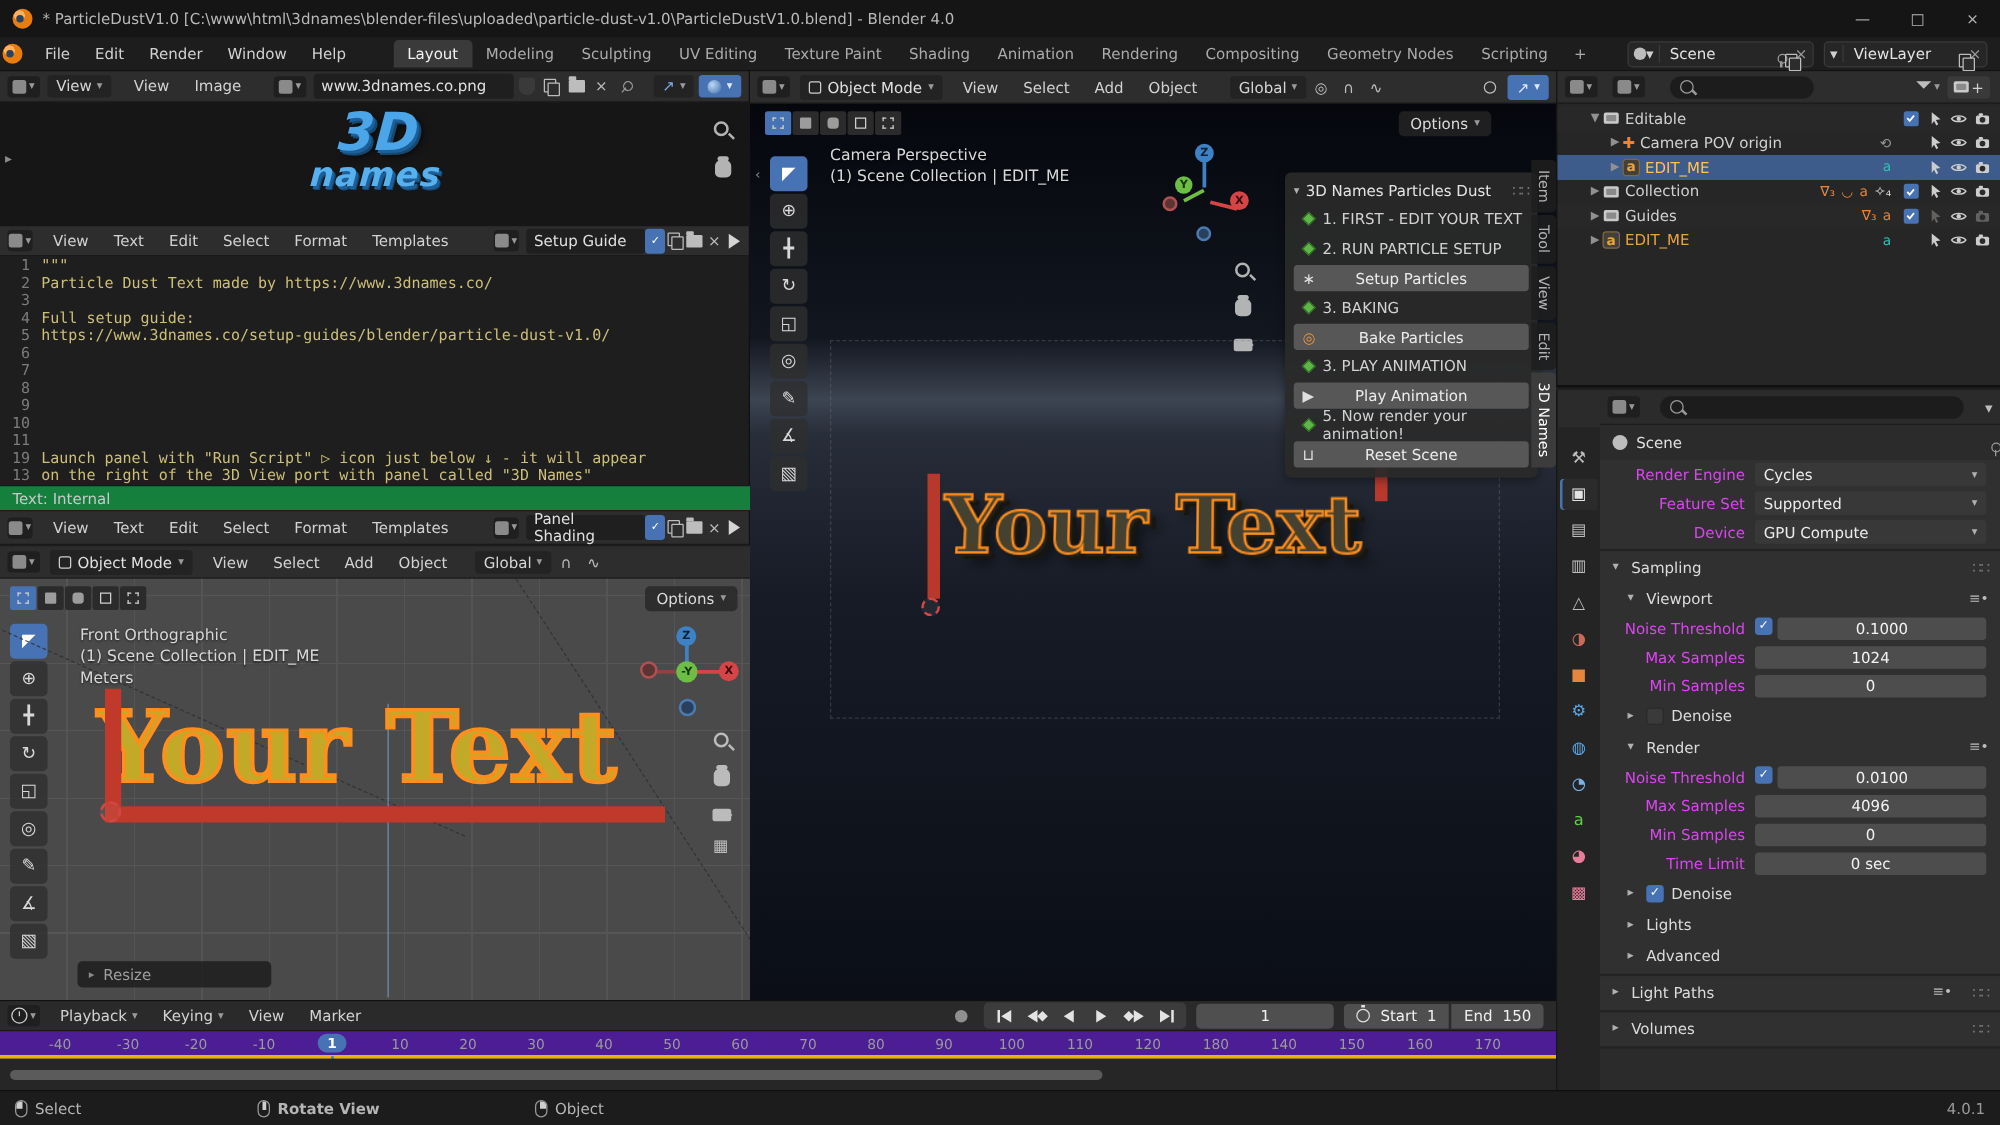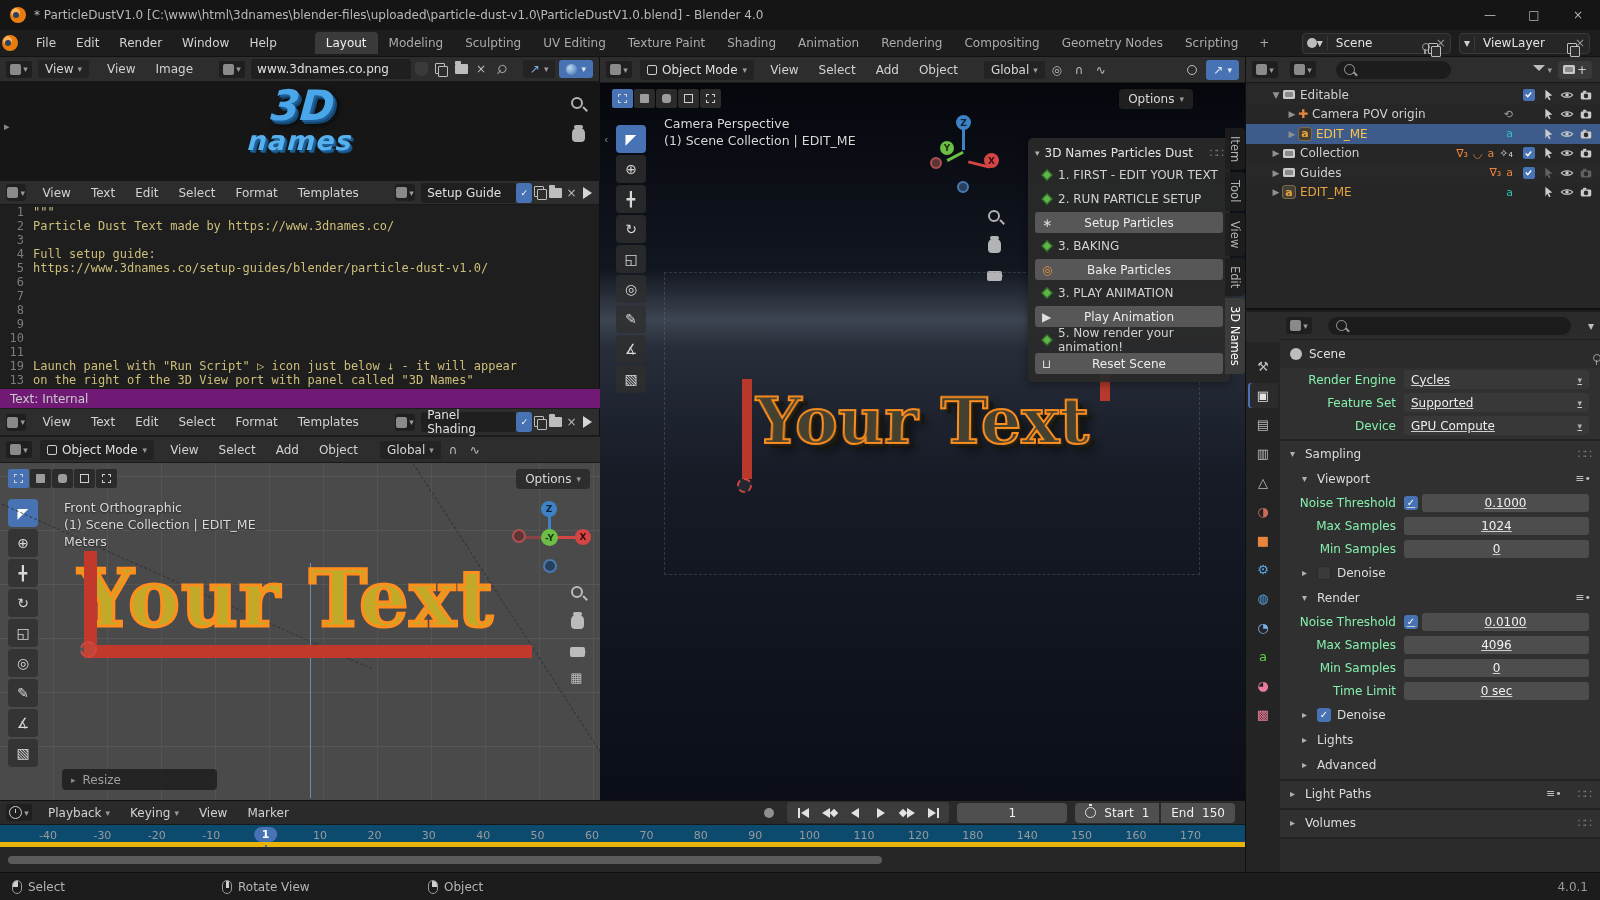--- a/index.html
+++ b/index.html
@@ -60,21 +60,21 @@
   .logo3d .l2 { font-size:27px; line-height:26px; color:#57b1ef; letter-spacing:1px; text-shadow:2px 2px 0 #1d5f99,3px 3px 0 #16486f; }
   .sideexp { color:#8a8a8a; font-size:11px; }
 
   
   .txted { left:0; top:181px; width:600px; height:227px; background:#1e1e1e; border-right:1px solid #101010; }
   .txted .ehdr, .txted2 .ehdr { height:24px; }
   .tlines { position:absolute; left:0; top:24px; width:600px; height:183px; font-family:"DejaVu Sans Mono","Liberation Mono",monospace; font-size:12px; }
   .tline { display:flex; height:14px; line-height:14px; }
   .lnum { width:24px; text-align:right; color:#7c7c7c; margin-right:9px; flex:none; }
   .lcode { color:#cdbf7a; white-space:pre; }
-  .tfooter { position:absolute; left:0; top:207px; width:600px; height:20px; background:#701a75; display:flex; align-items:center; padding-left:10px; color:#c9c9c9; border-top:1px solid #191919; }
+  .tfooter { position:absolute; left:0; top:207px; width:600px; height:20px; background:#15803d; display:flex; align-items:center; padding-left:10px; color:#c9c9c9; border-top:1px solid #191919; }
   .txted2 { left:0; top:409px; width:600px; height:27px; background:#2d2d2d; border-right:1px solid #101010; }
 
   
   .vphdr { height:26px; background:#2d2d2d; display:flex; align-items:center; border-bottom:1px solid #191919; gap:2px; }
   .modechip { display:flex; align-items:center; gap:5px; background:#232323; border-radius:3px; padding:3px 7px; color:#e0e0e0; }
   .modechip .mic { width:10px; height:10px; border:1.5px solid #cfcfcf; border-radius:2px; }
   .selmodes { position:absolute; display:flex; gap:1px; }
   .smbtn { width:21px; height:19px; background:#2b2b2b; border-radius:2px; display:flex; align-items:center; justify-content:center; }
   .smbtn .bx { width:9px; height:9px; border:1.3px dashed #cfcfcf; }
   .smbtn .bxf { width:9px; height:9px; background:#9c9c9c; border-radius:1px; }
@@ -155,22 +155,22 @@
 
   
   .props { left:1245px; top:312px; width:355px; height:560px; background:#2b2b2b; border-left:1px solid #101010; }
   .ptabcol { position:absolute; left:0; top:30px; width:34px; height:530px; background:#242424; display:flex; flex-direction:column; align-items:center; gap:4px; padding-top:12px; }
   .ptab { width:30px; height:25px; display:flex; align-items:center; justify-content:center; font-size:13px; border-radius:3px 0 0 3px; }
   .ptab.active { background:#2b2b2b; box-shadow:inset 2px 0 0 #4772b3; }
   .pmain { position:absolute; left:34px; top:0; width:321px; height:560px; }
   .props .ehdr { height:28px; background:#2b2b2b; border-bottom:1px solid #1e1e1e; }
   .crumb { display:flex; align-items:center; height:28px; padding:0 10px; gap:7px; color:#e0e0e0; }
   .prow { display:flex; align-items:center; height:23px; padding-right:12px; }
-  .plabel { width:124px; text-align:right; padding-right:8px; color:#86efac; flex:none; }
-  .pctrl { flex:1; display:flex; gap:4px; align-items:center;text-decoration:underline; }
+  .plabel { width:124px; text-align:right; padding-right:8px; color:#d946ef; flex:none; }
+  .pctrl { flex:1; display:flex; gap:4px; align-items:flex-start; }
   .vbox { flex:1; background:#4d4d4d; border-radius:3px; height:18px; display:flex; align-items:center; justify-content:center; color:#f2f2f2; }
   .dbox { flex:1; background:#383838; border-radius:3px; height:19px; display:flex; align-items:center; padding:0 7px; color:#ececec; justify-content:space-between; }
   .cbx { width:14px; height:14px; background:#4772b3; border-radius:3px; display:flex; align-items:center; justify-content:center; color:#fff; font-size:10px; flex:none; }
   .cbx.off { background:#3a3a3a; border:1px solid #2a2a2a; color:transparent; }
   .psec { display:flex; align-items:center; height:25px; color:#dcdcdc; gap:6px; padding:0 10px; }
   .psec .chev { color:#b0b0b0; font-size:10px; width:9px; }
   .psec .dots { margin-left:auto; color:#7a7a7a; letter-spacing:-1px; }
   .ppanel { background:#303030; border-bottom:2px solid #232323; padding-bottom:2px; }
   .presetic { margin-left:auto; color:#bdbdbd; font-size:11px; }
 
@@ -183,21 +183,21 @@
   .tbtn { width:24px; height:17px; display:flex; align-items:center; justify-content:center; gap:1px; }
   .triL { width:0; height:0; border:5px solid transparent; border-right:8px solid #e3e3e3; border-left:0; }
   .triR { width:0; height:0; border:5px solid transparent; border-left:8px solid #e3e3e3; border-right:0; }
   .vbar { width:2.5px; height:10px; background:#e3e3e3; }
   .kdia { width:6px; height:6px; background:#e3e3e3; transform:rotate(45deg); }
   .recdot { width:10px; height:10px; border-radius:50%; background:#8f8f8f; }
   .fgroup { display:flex; border-radius:4px; overflow:hidden; }
   .fcell { background:#4f4f4f; height:20px; display:flex; align-items:center; justify-content:center; padding:0 10px; color:#f0f0f0; gap:8px; }
   .stopw { width:11px; height:11px; border:1.6px solid #e0e0e0; border-radius:50%; position:relative; }
   .stopw::before { content:""; position:absolute; left:3px; top:-4px; width:3px; height:2.4px; background:#e0e0e0; }
-  .ruler { position:absolute; left:0; top:24px; width:1245px; height:22px; background:#0c4a6e; border-bottom:5px solid #eab308;text-decoration:underline; }
+  .ruler { position:absolute; left:0; top:24px; width:1245px; height:22px; background:#4c1d95; border-bottom:3px solid #eab308;text-decoration:underline; }
   .tick { position:absolute; top:4px; transform:translateX(-50%); color:#9a9a9a; font-size:11px; }
   .tick.cur { background:#4772b3; color:#fff; border-radius:9px; padding:1px 8px; top:2px; font-weight:bold; }
   .tlane { position:absolute; left:0; top:46px; width:1245px; height:26px; background:#262626; }
   .hscroll { position:absolute; left:8px; top:9px; width:874px; height:8px; background:#5b5b5b; border-radius:4px; }
   .playline { position:absolute; width:1.6px; background:#4772b3; }
 
   
   .statusbar { left:0; top:872px; width:1600px; height:28px; background:#1c1c1c; border-top:1px solid #0e0e0e; }
   .sb-item { position:absolute; top:0; height:28px; display:flex; align-items:center; gap:6px; color:#b5b5b5; }
   .mouse { width:10px; height:14px; border:1.2px solid #9a9a9a; border-radius:5px; position:relative; overflow:hidden; }
@@ -1293,21 +1293,21 @@
   </div>
 
   <div class="abs statusbar">
     <div>
         <div class="sb-item" style="left: 12px;">
           <span class="mouse">
             <span class="fill left"></span>
           </span>
           <span>Select</span>
         </div>
-        <div class="sb-item" style="left: 222px;">
+        <div class="sb-item" style="left: 206px; font-weight: bold;">
           <span class="mouse">
             <span class="fill middle"></span>
           </span>
           <span>Rotate View</span>
         </div>
         <div class="sb-item" style="left: 428px;">
           <span class="mouse">
             <span class="fill right"></span>
           </span>
           <span>Object</span>

